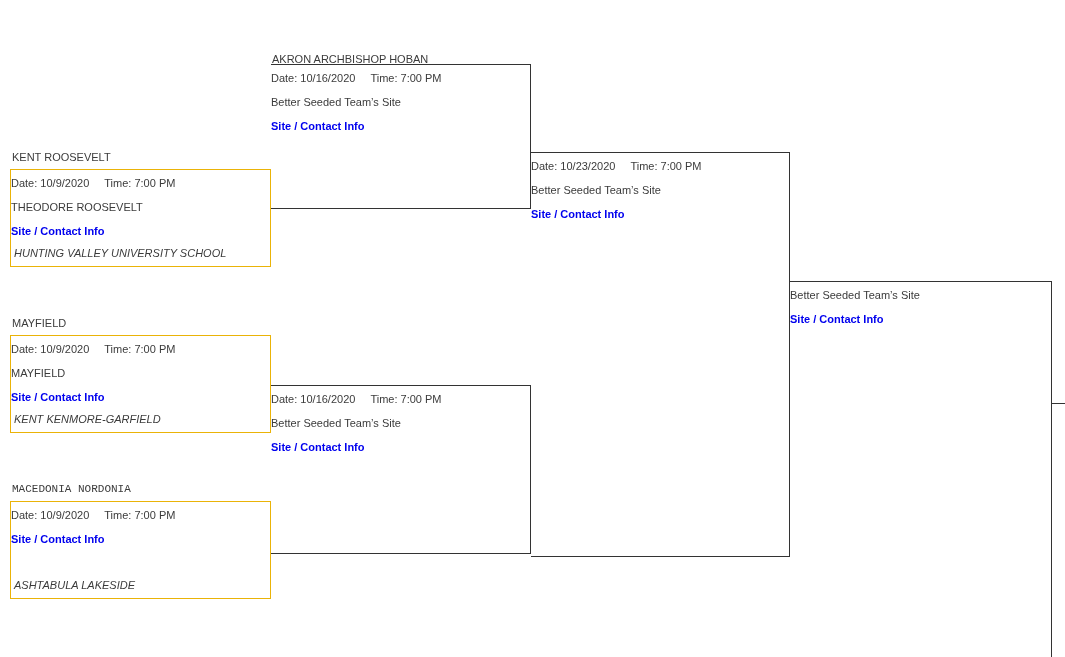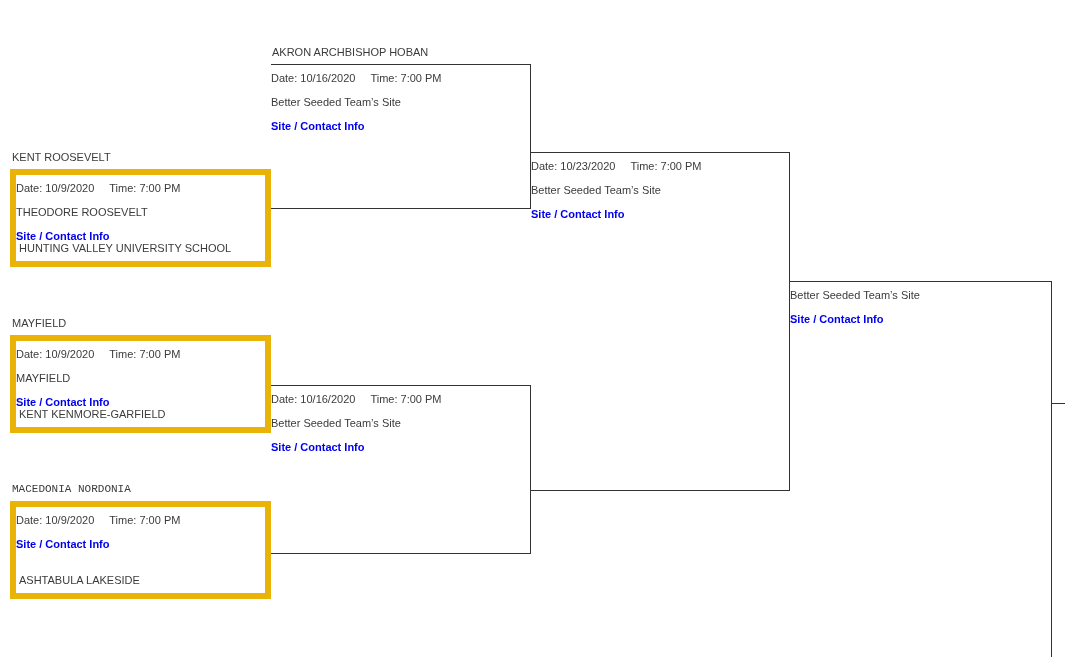--- a/index.html
+++ b/index.html
@@ -9,21 +9,21 @@
     width: 1065px;
     height: 657px;
     background: #ffffff;
     overflow: hidden;
     font-family: "Liberation Sans", sans-serif;
     font-size: 11px;
     color: #3b3b3b;
   }
   .box { position: absolute; box-sizing: border-box; }
   
-  .b-full { border: 6px solid #eab308; }
+  .b-full { border: 1px solid #eab308; }
   
   .b-trb { border: 1px solid #333333; border-left: none; }
   
   .b-tr  { border: 1px solid #333333; border-left: none; border-bottom: none; }
 
   .content { position: absolute; left: 0; right: 0; top: 7px; text-align: left; }
   .row { line-height: 13px; margin-bottom: 11px; white-space: nowrap; }
   .time-part { margin-left: 15px; }
 
   .link {
@@ -39,29 +39,30 @@
     white-space: nowrap;
     color: #3b3b3b;
   }
   .team-bottom {
     position: absolute;
     left: 3px;
     bottom: 6px;
     line-height: 13px;
     white-space: nowrap;
     color: #3b3b3b;
+    font-style: italic;
   }
   .hline { position: absolute; height: 1px; background: #333333; }
 </style>
 </head>
 <body>
 
 <div class="canvas">
 
-  <div class="team-label" style="left:272px; top:46px;">AKRON ARCHBISHOP HOBAN</div>
+  <div class="team-label" style="left:272px; top:53px;">AKRON ARCHBISHOP HOBAN</div>
 
   <div class="team-label" style="left:12px; top:151px;">KENT ROOSEVELT</div>
 
   <div class="team-label" style="left:12px; top:317px;">MAYFIELD</div>
 
   <div class="team-label" style="left:12px; top:483px;font-family:Liberation Mono, monospace;">MACEDONIA NORDONIA</div>
 
   <div class="box b-trb" style="left:271px; top:64px; width:260px; height:145px;">
     <div class="content">
       <div class="row">
@@ -107,21 +108,21 @@
   <div class="box b-trb" style="left:271px; top:385px; width:260px; height:169px;">
     <div class="content">
       <div class="row">
         <span>Date: 10/16/2020</span><span class="time-part">Time: 7:00 PM</span>
       </div>
       <div class="row">Better Seeded Team’s Site</div>
       <div class="row"><a class="link">Site / Contact Info</a></div>
     </div>
   </div>
 
-  <div class="box b-trb" style="left:531px; top:152px; width:259px; height:339px;">
+  <div class="box b-trb" style="left:531px; top:152px; width:259px; height:405px;">
     <div class="content">
       <div class="row">
         <span>Date: 10/23/2020</span><span class="time-part">Time: 7:00 PM</span>
       </div>
       <div class="row">Better Seeded Team’s Site</div>
       <div class="row"><a class="link">Site / Contact Info</a></div>
     </div>
   </div>
 
   <div class="box b-tr" style="left:790px; top:281px; width:262px; height:380px;">

